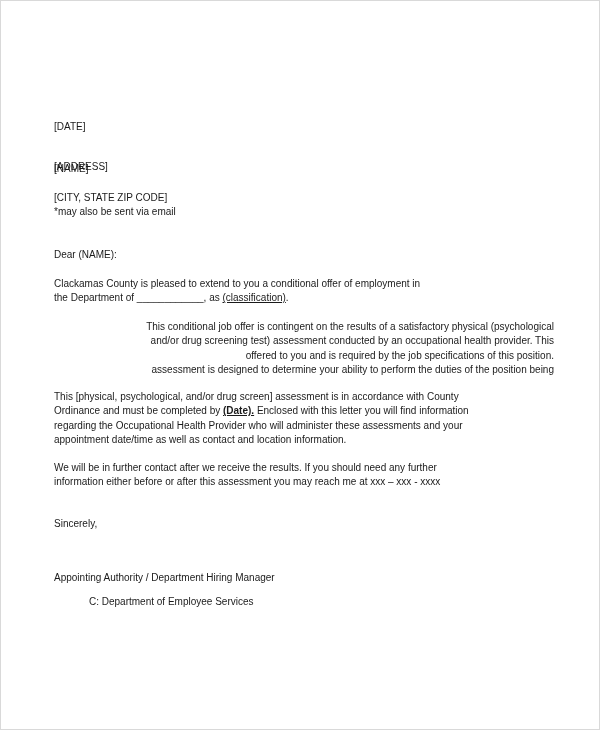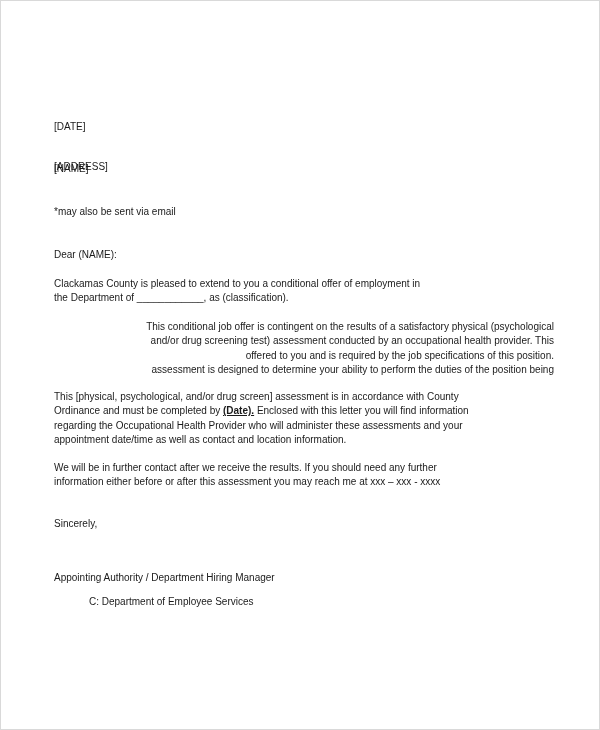--- a/index.html
+++ b/index.html
@@ -34,32 +34,33 @@
     .para {
       position: absolute;
       left: 53px;
       width: 500px;
       white-space: nowrap;
     }
     .para span.row {
       display: block;
       height: 14.3px;
     }
-    .u { }
+    .u { text-decoration: underline; }
     .bu { text-decoration: underline; font-weight: bold; }
   </style>
 </head>
 <body>
 
 <div class="page">
 
   <div class="line" style="top:119px;">[DATE]</div>
 
   <div class="line" style="top:161px;">[NAME]</div>
   <div class="line" style="top:159px;">[ADDRESS]</div>
+  <div class="line" style="top:190px;">[CITY, STATE ZIP CODE]</div>
   <div class="line" style="top:204px;">*may also be sent via email</div>
 
   <div class="line" style="top:247px;text-align:center;">Dear (NAME):</div>
 
   <div class="para" style="top:276px;">
     <span class="row">Clackamas County is pleased to extend to you a conditional offer of employment in</span>
     <span class="row"><span>the Department of </span><span>____________</span><span>, as </span><span class="u">(classification)</span><span>.</span></span>
   </div>
 
   <div class="para" style="top:319px;text-align:right;">

